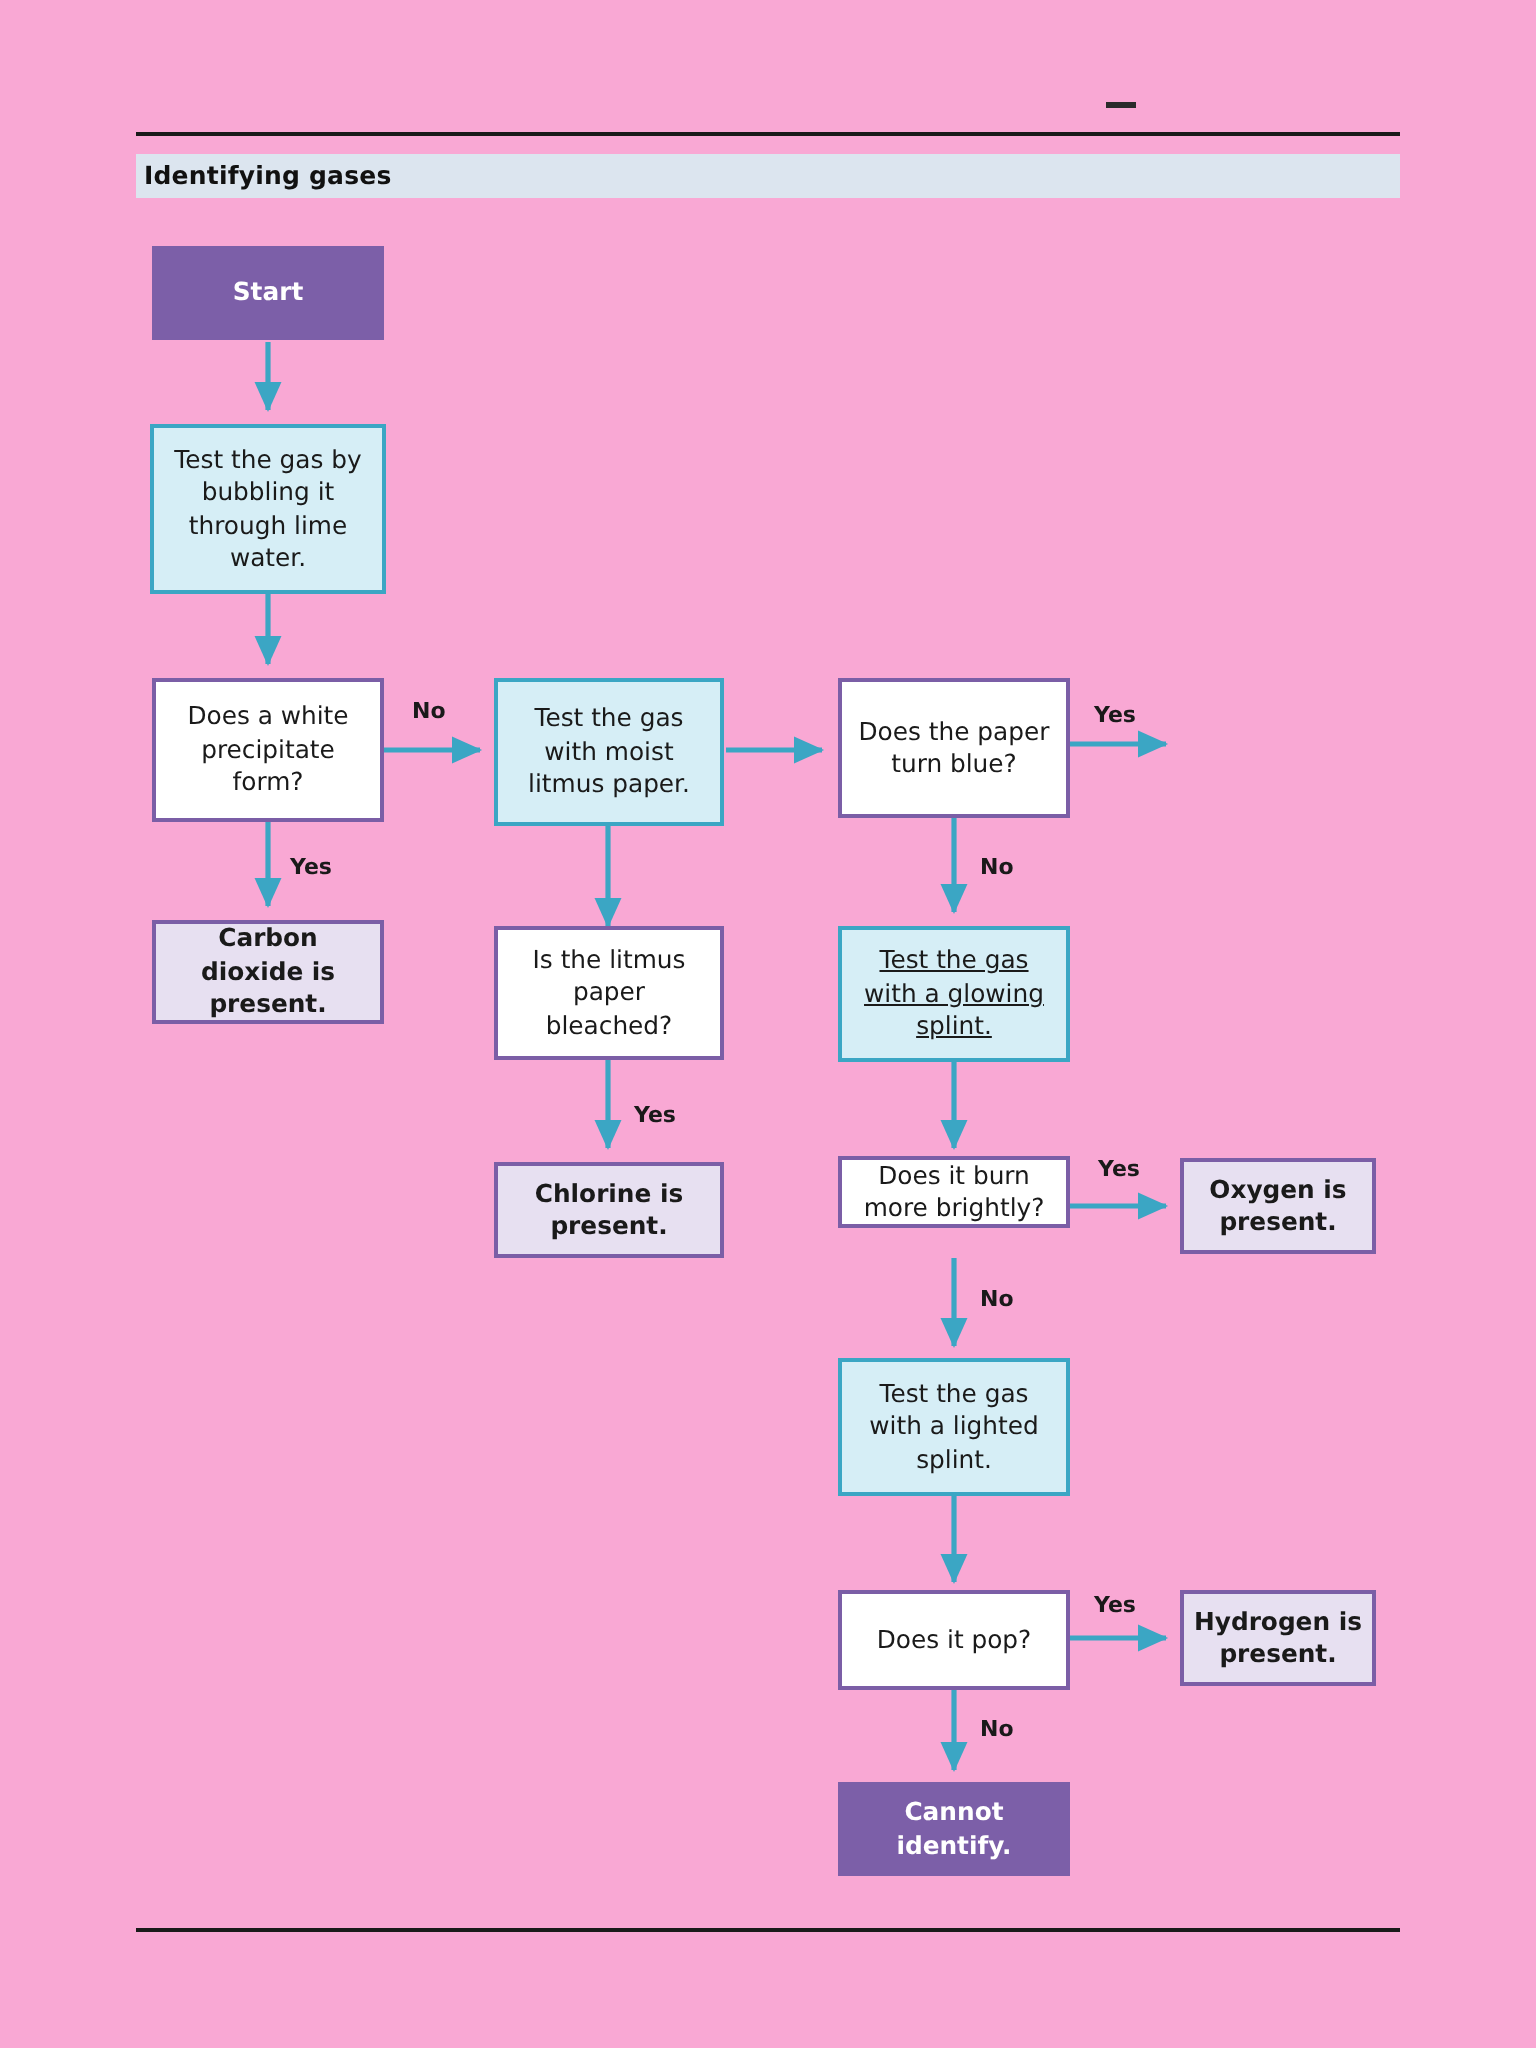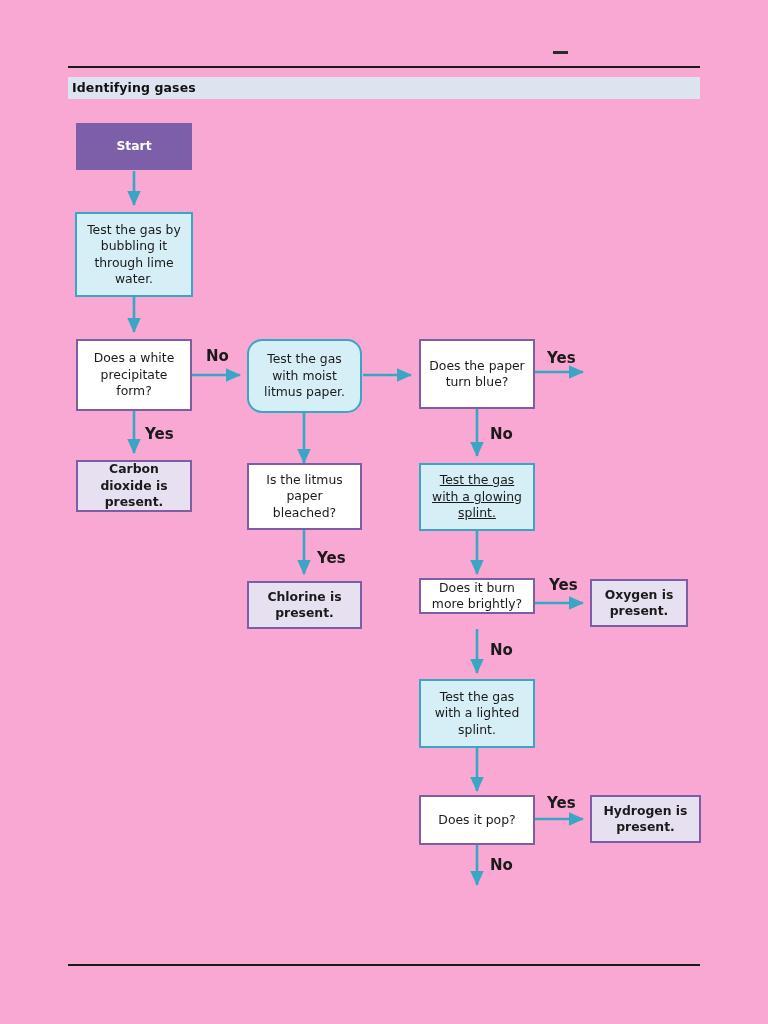--- a/index.html
+++ b/index.html
@@ -108,21 +108,21 @@
   }
   
   .node.result {
     background: #e7e0f1;
     border: 2px solid #7b5ea6;
     font-weight: bold;
   }
 
   .edge-label {
     position: absolute;
-    font-size: 15px;
+    font-size: 11px;
     font-weight: bold;
     color: #1a1a1a;
     white-space: nowrap;
     line-height: 14px;
   }
 </style>
 </head>
 <body>
 
 <div class="page">
@@ -161,41 +161,42 @@
     </svg>
 
     <div class="node terminator" style="left:76px;  top:123px; width:116px; height:47px;">Start</div>
 
     <div class="node test" style="left:75px;  top:212px; width:118px; height:85px;">Test the gas by bubbling it through lime water.</div>
 
     <div class="node decision" style="left:76px;  top:339px; width:116px; height:72px;">Does a white precipitate form?</div>
 
     <div class="node result" style="left:76px;  top:460px; width:116px; height:52px;">Carbon dioxide is present.</div>
 
-    <div class="node test" style="left:247px; top:339px; width:115px; height:74px;border-radius:15px;">Test the gas with moist litmus paper.</div>
+    <div class="node test" style="left:247px; top:339px; width:115px; height:74px;">Test the gas with moist litmus paper.</div>
 
     <div class="node decision" style="left:247px; top:463px; width:115px; height:67px;">Is the litmus paper bleached?</div>
 
     <div class="node result" style="left:247px; top:581px; width:115px; height:48px;">Chlorine is present.</div>
 
     <div class="node decision" style="left:419px; top:339px; width:116px; height:70px;">Does the paper turn blue?</div>
 
 
     <div class="node test" style="left:419px; top:463px; width:116px; height:68px;text-decoration:underline;">Test the gas with a glowing splint.</div>
 
     <div class="node decision" style="left:419px; top:578px; width:116px; height:36px;">Does it burn more brightly?</div>
 
     <div class="node result" style="left:590px; top:579px; width:98px; height:48px;">Oxygen is present.</div>
 
     <div class="node test" style="left:419px; top:679px; width:116px; height:69px;">Test the gas with a lighted splint.</div>
 
     <div class="node decision" style="left:419px; top:795px; width:116px; height:50px;">Does it pop?</div>
 
-    <div class="node result" style="left:590px; top:795px; width:111px; height:48px;">Hydrogen is present.</div>
-
+    <div class="node result" style="left:590px; top:795px; width:98px; height:48px;">Hydrogen is present.</div>
+
+    <div class="node terminator" style="left:419px; top:891px; width:116px; height:47px;">Cannot identify.</div>
 
     <div class="edge-label" style="left:206px; top:349px;">No</div>
 
     <div class="edge-label" style="left:145px; top:427px;">Yes</div>
 
     <div class="edge-label" style="left:317px; top:551px;">Yes</div>
 
     <div class="edge-label" style="left:547px; top:351px;">Yes</div>
 
     <div class="edge-label" style="left:490px; top:427px;">No</div>

